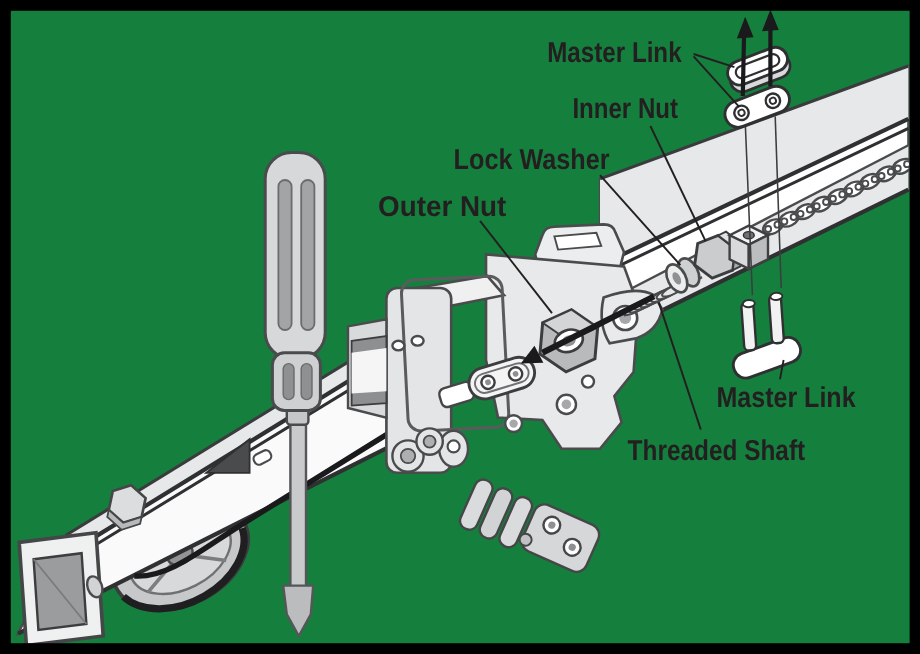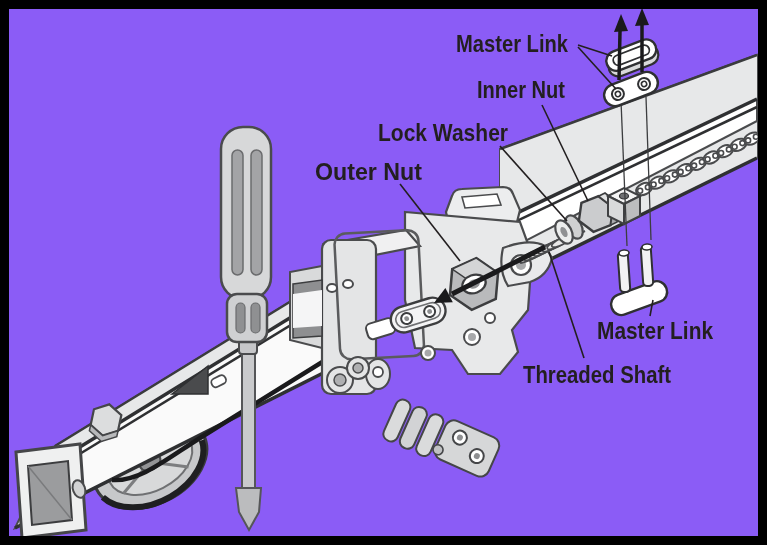--- a/index.html
+++ b/index.html
@@ -1,16 +1,16 @@
 <!DOCTYPE html>
 <html><head>
 <meta charset="utf-8">
 <style>
   html,body{margin:0;padding:0;background:#ffffff;}
-  .stage{position:relative;width:767px;height:545px;background:#8b5cf6;overflow:hidden;}
+  .stage{position:relative;width:767px;height:545px;background:#15803d;overflow:hidden;}
   svg{position:absolute;inset:0;display:block;}
   .lbl{font-family:"Liberation Sans", sans-serif;font-weight:bold;font-size:24px;}
   .outline{stroke:#4a4b4d;}
 </style>
 </head>
 <body>
 
 <div class="stage">
 <svg viewBox="0 0 767 545" width="767" height="545">
 

